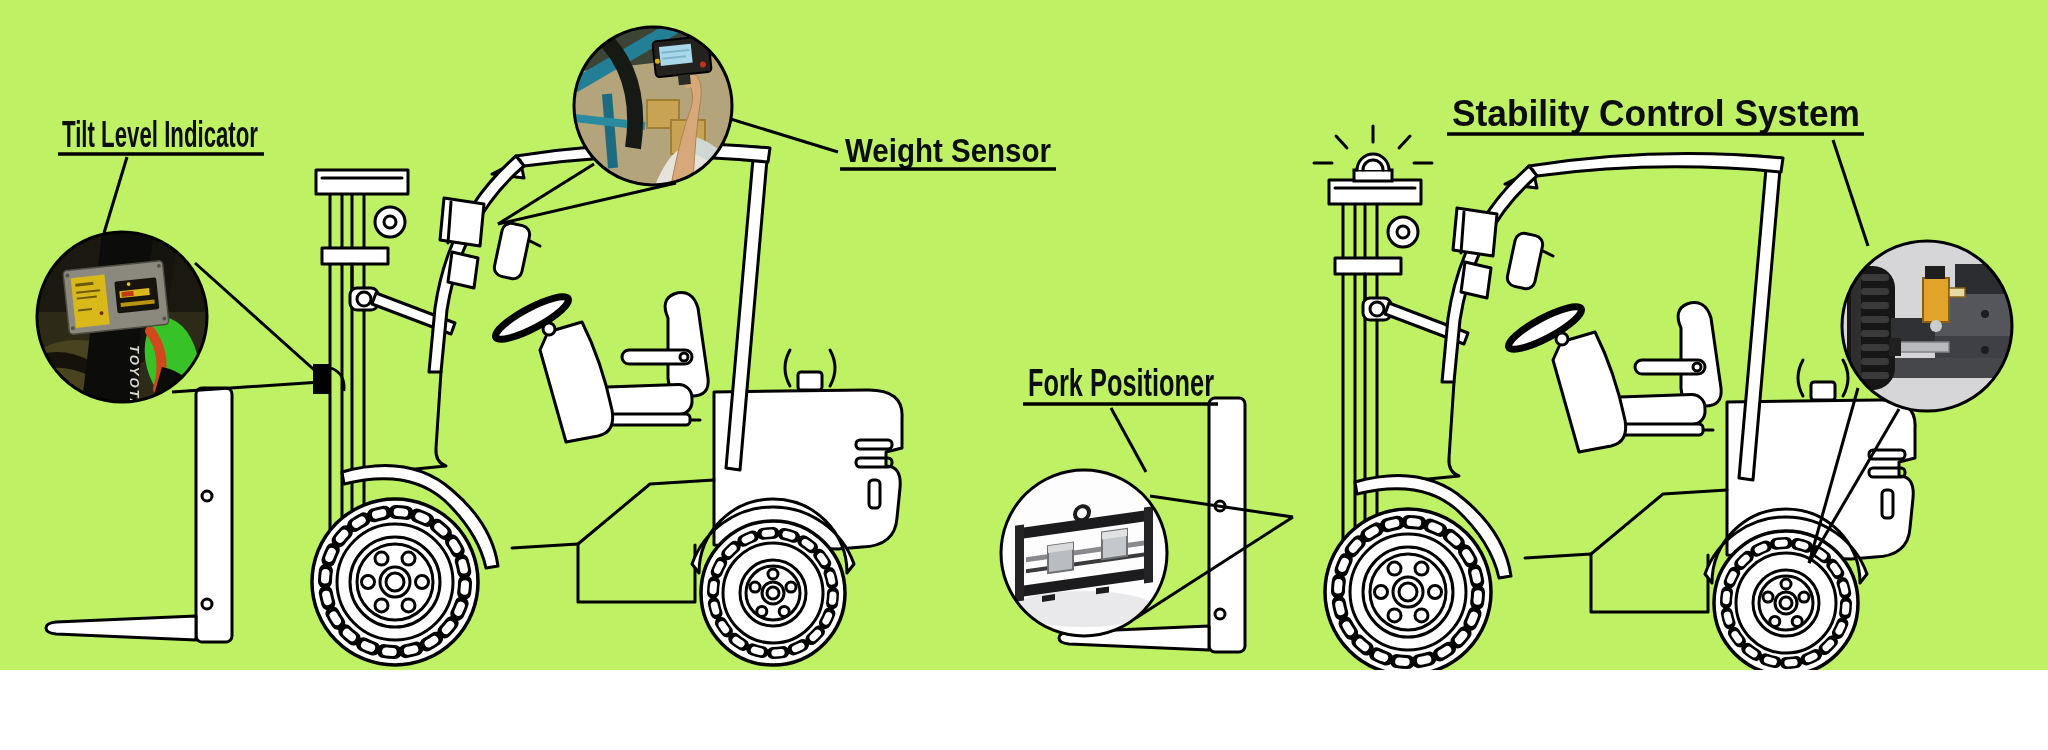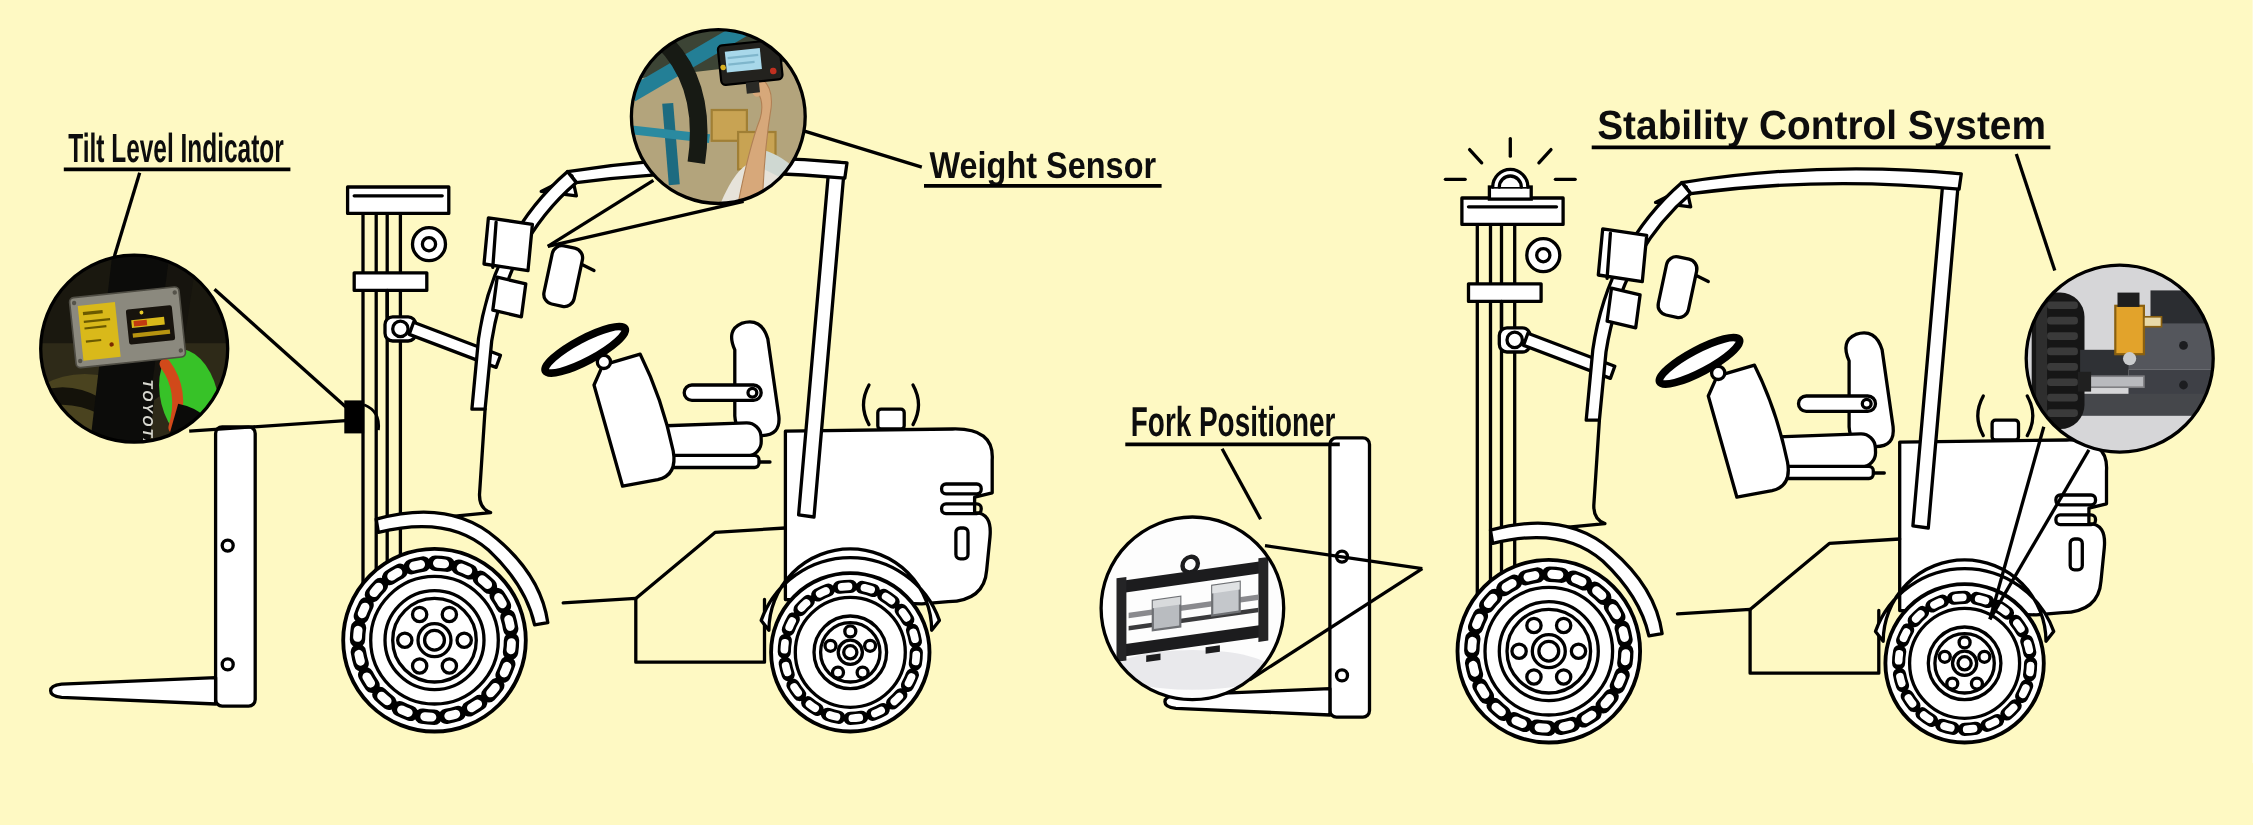--- a/index.html
+++ b/index.html
@@ -1,16 +1,16 @@
 <!DOCTYPE html>
 <html><head>
 <meta charset="utf-8">
 <style>
   html,body{margin:0;padding:0;background:#ffffff;}
-  .stage{position:relative;width:2048px;height:750px;background:#fef9c3;overflow:hidden;
+  .stage{position:relative;width:2048px;height:670px;background:#bef264;overflow:hidden;
          font-family:"Liberation Sans",sans-serif;}
   svg{display:block;}
   text.callout-label{font-family:"Liberation Sans",sans-serif;font-weight:600;fill:#0d0d0d;}
   .ln{stroke:#000;fill:none;}
 </style>
 </head>
 <body>
 
 <div class="stage">
 <svg width="2048" height="750" viewBox="0 0 2048 750" xmlns="http://www.w3.org/2000/svg">

